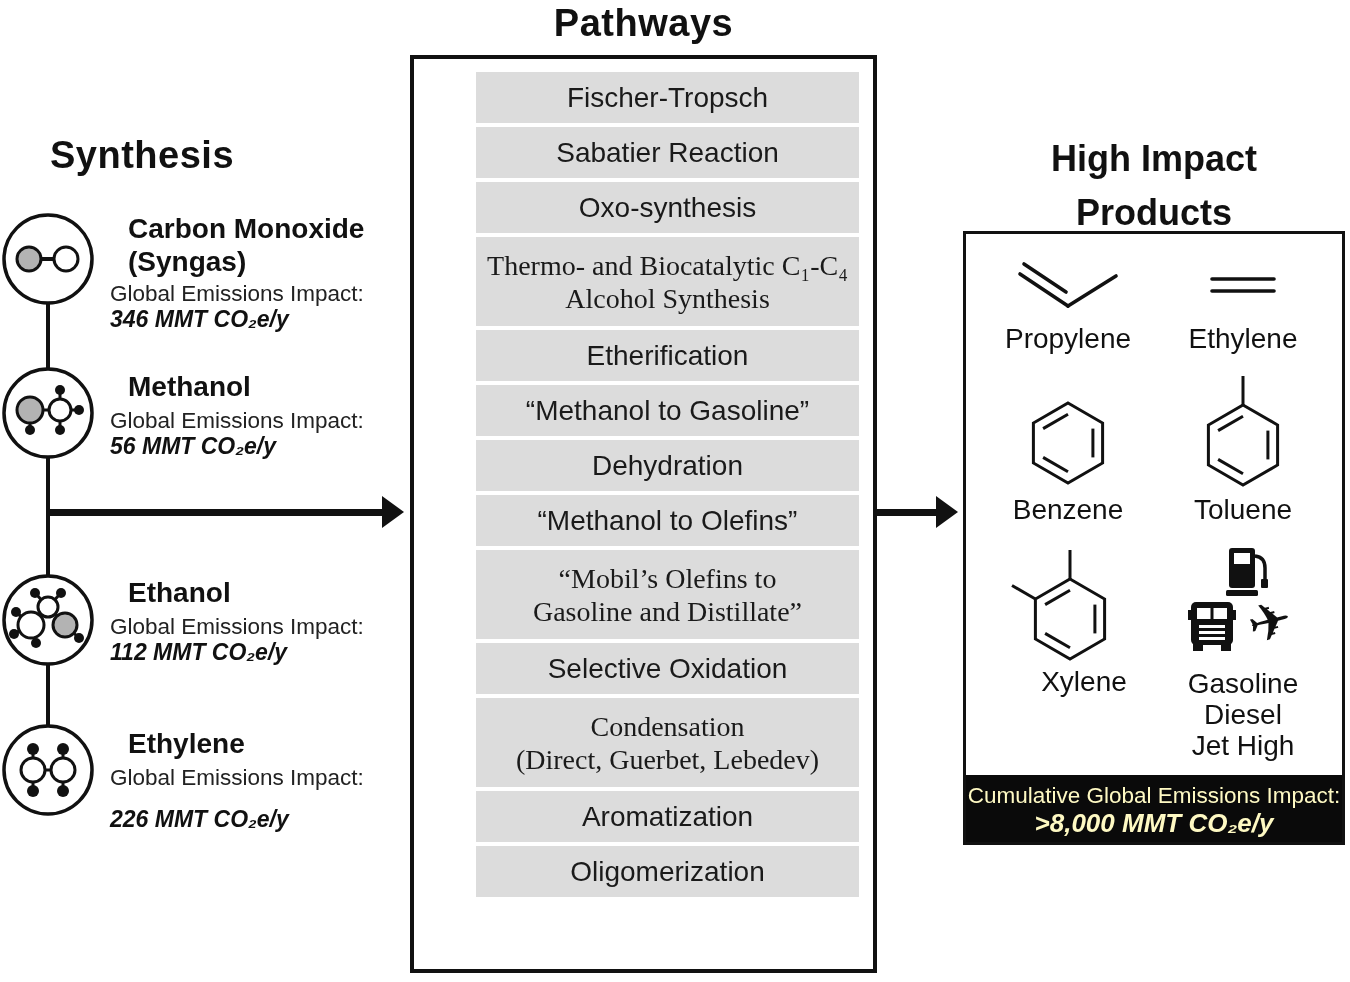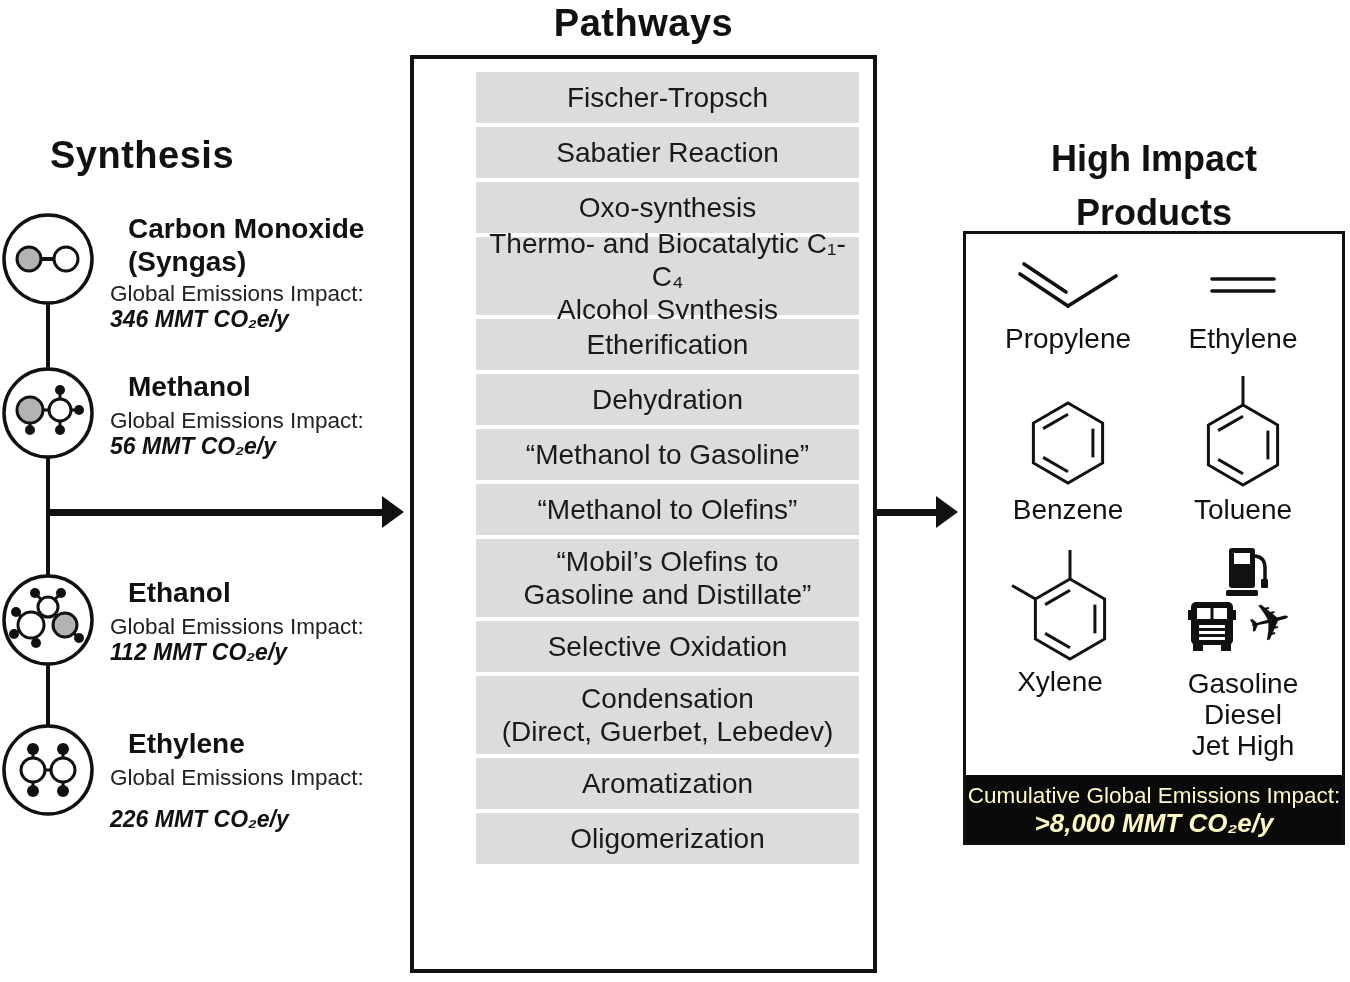--- a/index.html
+++ b/index.html
@@ -21,21 +21,21 @@
   
   .arrow-line{background:#111;height:7px;}
   .arrow-head{width:0;height:0;border-top:16px solid transparent;border-bottom:16px solid transparent;border-left:22px solid #111;}
   
   .pw-box{border:4px solid #111;background:#fff;box-sizing:border-box;}
   .pw-list{position:absolute;left:14px;right:14px;top:13px;display:flex;flex-direction:column;gap:4px;padding-left:48px;}
   .bar{
     background:#dcdcdc;display:flex;align-items:center;justify-content:center;
     font-size:28px;line-height:33px;text-align:center;white-space:pre-line;height:51px;color:#1a1a1a;
   }
-  .bar.tall{height:78px;}
+  .bar.tall{height:89px;font-family:Liberation Serif, serif;}
   
   .prod-box{border:3px solid #111;background:#fff;box-sizing:border-box;}
   .prod-label{font-size:28px;line-height:31px;}
   .prod-footer{position:absolute;left:0;right:0;bottom:0;height:67px;background:#0a0a0a;color:#fef9c3;text-align:center;}
   .pf-label{font-size:22.5px;line-height:27px;margin-top:7px;}
   .pf-value{font-size:26px;font-weight:bold;font-style:italic;line-height:29px;}
   svg{display:block;}
   .plane-glyph{font-size:52px;line-height:52px;color:#111;transform:rotate(-14deg);}
 </style>
 </head>
@@ -144,22 +144,22 @@
   <div class="abs h-main center" style="left:410px;top:2px;width:467px;">Pathways</div>
 
   <div class="abs pw-box" style="left:410px;top:55px;width:467px;height:918px;">
     <div class="pw-list">
       <div class="bar">Fischer-Tropsch</div>
       <div class="bar">Sabatier Reaction</div>
       <div class="bar">Oxo-synthesis</div>
       <div class="bar tall">Thermo- and Biocatalytic C₁-C₄
 Alcohol Synthesis</div>
       <div class="bar">Etherification</div>
+      <div class="bar">“Methanol to Gasoline”</div>
       <div class="bar">Dehydration</div>
-      <div class="bar">“Methanol to Gasoline”</div>
       <div class="bar">“Methanol to Olefins”</div>
       <div class="bar tall">“Mobil’s Olefins to
 Gasoline and Distillate”</div>
       <div class="bar">Selective Oxidation</div>
       <div class="bar tall">Condensation
 (Direct, Guerbet, Lebedev)</div>
       <div class="bar">Aromatization</div>
       <div class="bar">Oligomerization</div>
     </div>
   </div>
@@ -248,21 +248,21 @@
         <rect x="22.5" y="8" width="3" height="11" fill="#111"></rect>
         <g fill="#fff">
           <rect x="11" y="25" width="26" height="3"></rect>
           <rect x="11" y="31" width="26" height="3"></rect>
           <rect x="11" y="37" width="26" height="3"></rect>
         </g>
       </svg>
     </div>
     <div class="abs plane-glyph" style="left:282px;top:362px;">✈</div>
 
-    <div class="abs prod-label center" style="left:4px;top:432px;width:180px;text-align:center;">Xylene</div>
+    <div class="abs prod-label center" style="left:28px;top:432px;width:180px;text-align:center;">Xylene</div>
     <div class="abs prod-label center pre" style="left:187px;top:434px;width:180px;">Gasoline
 Diesel
 Jet High</div>
 
     <div class="prod-footer">
       <div class="pf-label">Cumulative Global Emissions Impact:</div>
       <div class="pf-value">&gt;8,000 MMT CO₂e/y</div>
     </div>
   </div>
 

